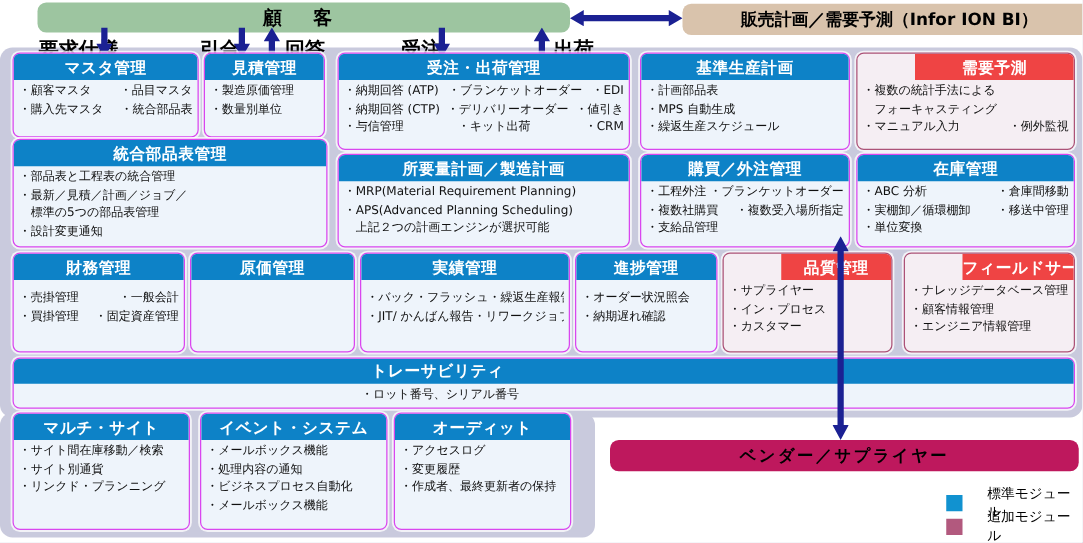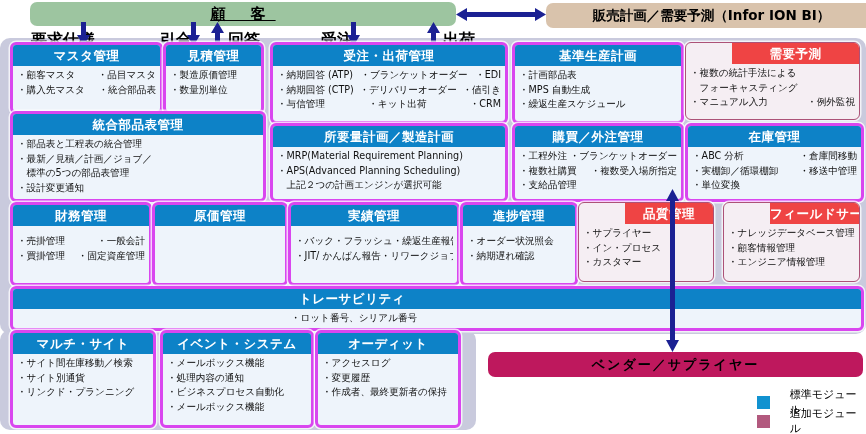--- a/index.html
+++ b/index.html
@@ -1,32 +1,32 @@
 <!DOCTYPE html>
 <html><head>
 <meta charset="utf-8">
 <style>
   html,body{margin:0;padding:0;background:#fff;}
   .stage{position:relative;width:866px;height:434px;background:#ffffff;
          font-family:"DejaVu Sans","Liberation Sans",sans-serif;overflow:hidden;}
   .panel{position:absolute;background:#c9cadd;border-radius:10px;}
   .bar{position:absolute;display:flex;align-items:center;justify-content:center;
        font-weight:bold;color:#000;}
-  .customer{background:#9dc5a0;border-radius:7px;font-size:15px;letter-spacing:10px;text-decoration:underline;}
+  .customer{background:#9dc5a0;border-radius:7px;font-size:15px;letter-spacing:10px;}
   .salesplan{background:#d9c3ac;border-radius:7px;font-size:13.5px;}
   .vendor{background:#be185d;border-radius:7px;font-size:13px;letter-spacing:2px;}
   .flow{position:absolute;font-size:16px;font-weight:bold;color:#000;white-space:nowrap;}
   .module{position:absolute;border-radius:6px;overflow:hidden;display:flex;flex-direction:column;
           box-shadow:0 0 0 1.5px rgba(255,255,255,.75);}
   .module .hd{flex:none;height:21px;line-height:21px;color:#fff;font-weight:bold;
               font-size:12.5px;text-align:center;letter-spacing:.5px;white-space:nowrap;}
   .module .bd{flex:1;padding:2px 4px;display:flex;flex-direction:column;overflow:hidden;}
   .line{display:flex;justify-content:space-between;font-size:9.6px;line-height:14.5px;
         white-space:nowrap;color:#101010;overflow:hidden;align-items:flex-end;}
-  .std{background:#eef4fb;border:3px solid #d946ef;}
+  .std{background:#eef4fb;border:1px solid #d946ef;}
   .std .hd{background:#0d82c7;}
   .opt{background:#f5eef3;border:1px solid #ac5277;}
   .opt .hd{background:#ef4444;margin-left:46px;}
   .trace .hd{height:20px;line-height:20px;padding-right:170px;}
   .trace .bd{padding-right:170px;}
   .trace .line{justify-content:center;}
   .arrow{position:absolute;}
   .legend-row{position:absolute;display:flex;align-items:center;gap:20px;font-size:11px;color:#000;}
   .swatch{width:13px;height:13px;display:inline-block;}
 </style>

